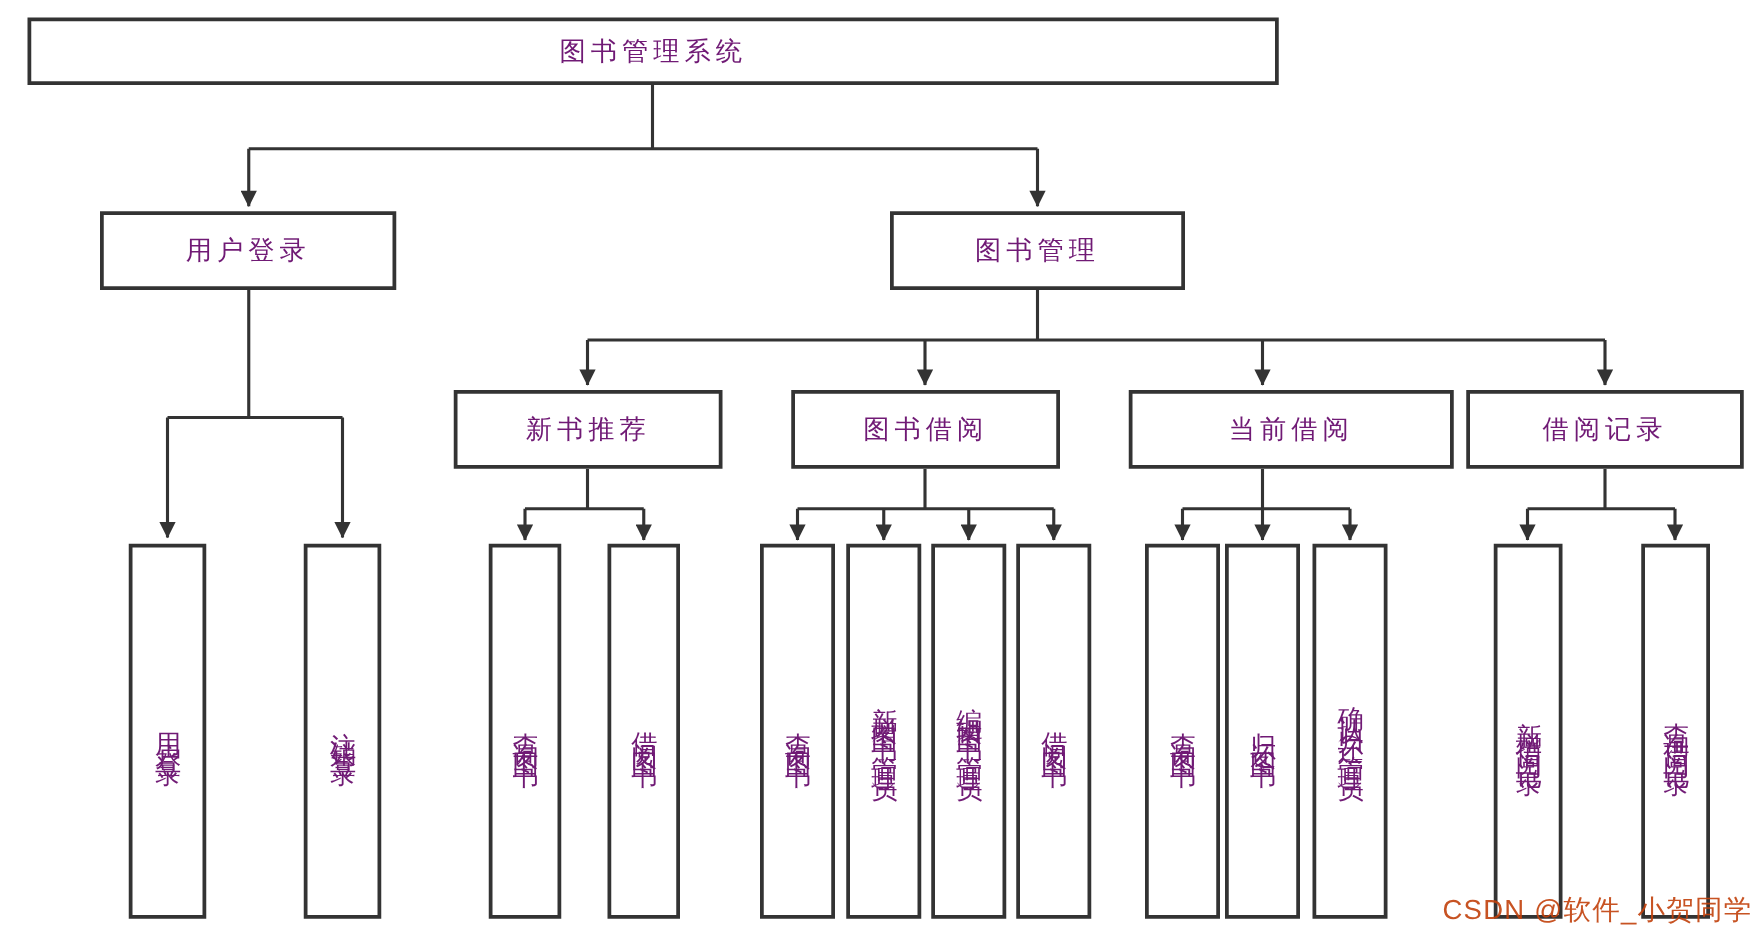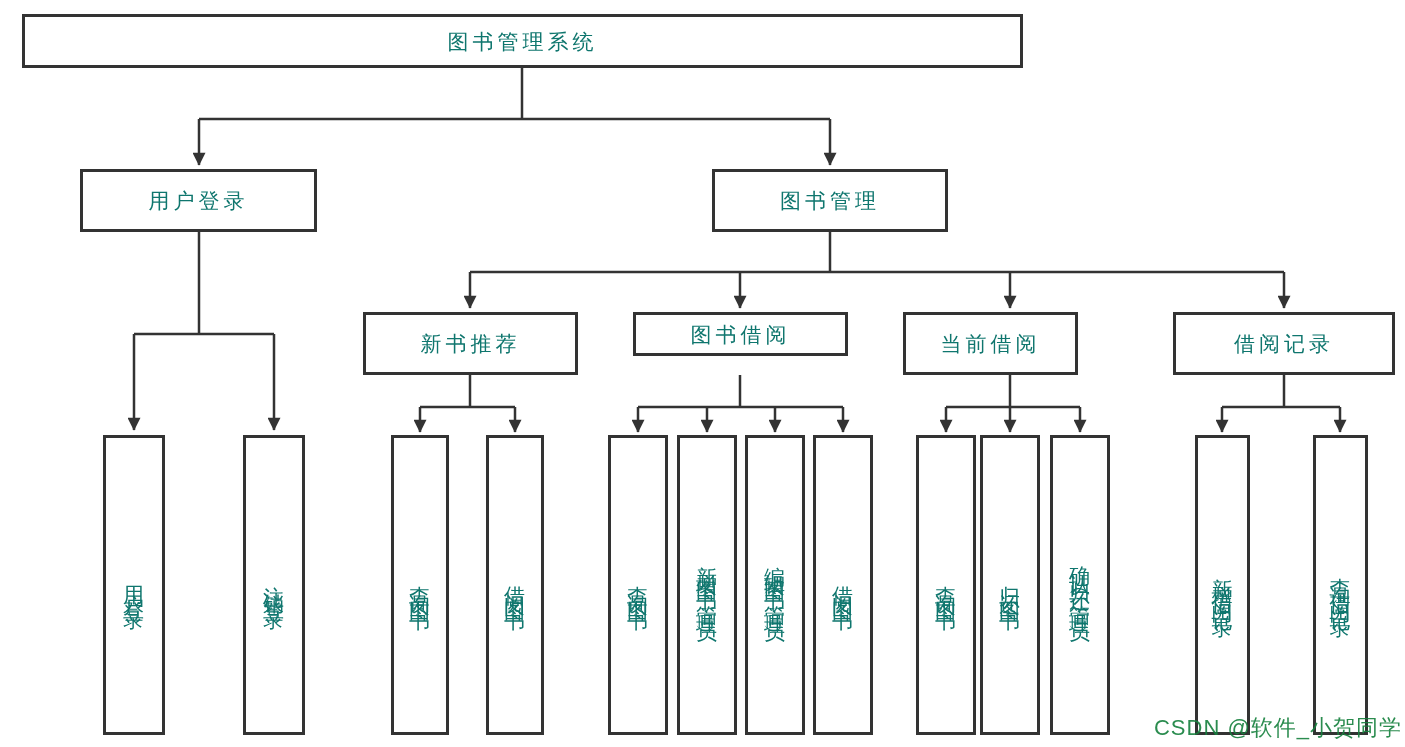--- a/index.html
+++ b/index.html
@@ -20,21 +20,21 @@
     left: 0;
     top: 0;
     width: 1405px;
     height: 747px;
   }
   .node {
     position: absolute;
     box-sizing: border-box;
     border: 3px solid #333333;
     background: #ffffff;
-    color: #0f766e;
+    color: #701a75;
     display: flex;
     align-items: center;
     justify-content: center;
     font-size: 21px;
     letter-spacing: 4px;
     text-align: right;
     white-space: nowrap;
     line-height: 1;
   }
   .node.root { font-size: 21px; }
@@ -44,21 +44,21 @@
     letter-spacing: 8px;
     font-size: 21px;
     white-space: normal;
     line-height: 1;
   }
   .watermark {
     position: absolute;
     right: 3px;
     bottom: 4px;
     font-size: 22px;
-    color: #15803d;
+    color: #c2410c;
     opacity: 0.9;
     letter-spacing: 1px;
     z-index: 5;
   }
 </style>
 </head>
 <body>
 
 <div class="canvas">
 
@@ -111,22 +111,22 @@
       <line x1="1340" y1="407" x2="1340" y2="432" marker-end="url(#arrow)"></line>
     </g>
   </svg>
 
   <div class="node root" style="left:22px; top:14px; width:1001px; height:54px;">图书管理系统</div>
 
   <div class="node" style="left:80px; top:169px; width:237px; height:63px;">用户登录</div>
   <div class="node" style="left:363px; top:312px; width:215px; height:63px;">新书推荐</div>
 
   <div class="node" style="left:712px; top:169px; width:236px; height:63px;">图书管理</div>
-  <div class="node" style="left:633px; top:312px; width:215px; height:44px;">图书借阅</div>
-  <div class="node" style="left:903px; top:312px; width:175px; height:63px;">当前借阅</div>
+  <div class="node" style="left:633px; top:312px; width:215px; height:63px;">图书借阅</div>
+  <div class="node" style="left:903px; top:312px; width:260px; height:63px;">当前借阅</div>
   <div class="node" style="left:1173px; top:312px; width:222px; height:63px;">借阅记录</div>
 
   <div class="node leaf" style="left:103px; top:435px; width:62px; height:300px;">用户登录</div>
   <div class="node leaf" style="left:243px; top:435px; width:62px; height:300px;">注销登录</div>
 
   <div class="node leaf" style="left:391px; top:435px; width:58px; height:300px;">查询图书</div>
   <div class="node leaf" style="left:486px; top:435px; width:58px; height:300px;">借阅图书</div>
 
   <div class="node leaf" style="left:608px; top:435px; width:60px; height:300px;">查询图书</div>
   <div class="node leaf" style="left:677px; top:435px; width:60px; height:300px;">新增图书（管理员）</div>

